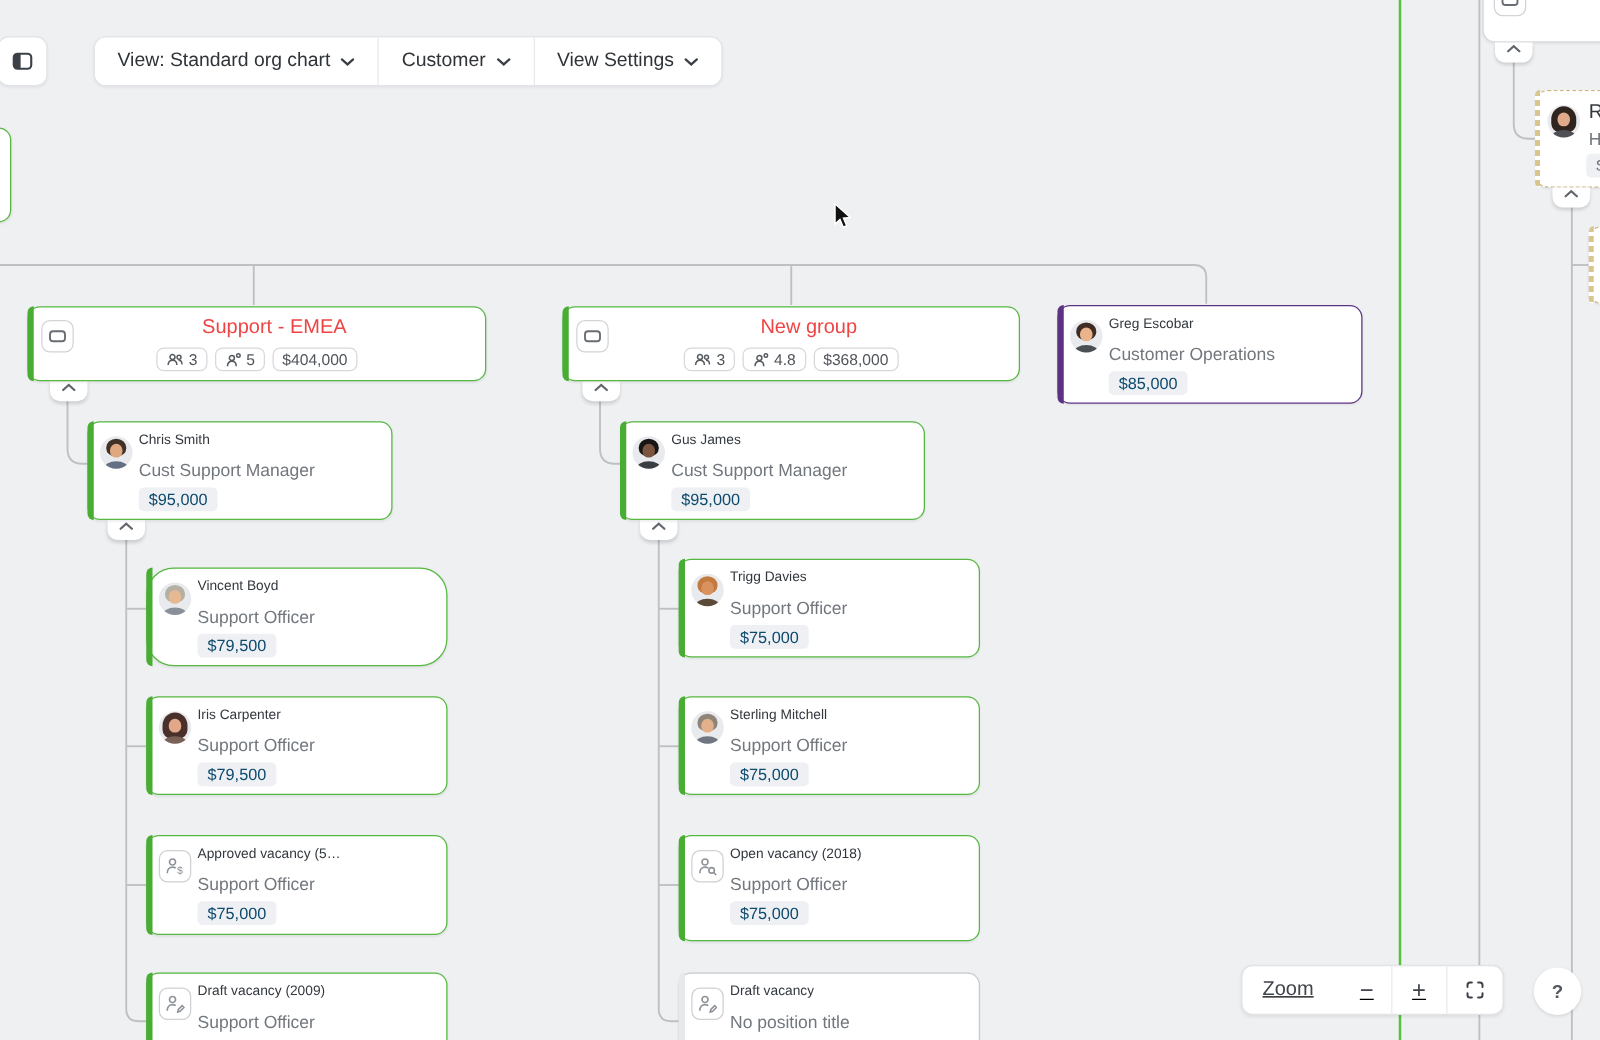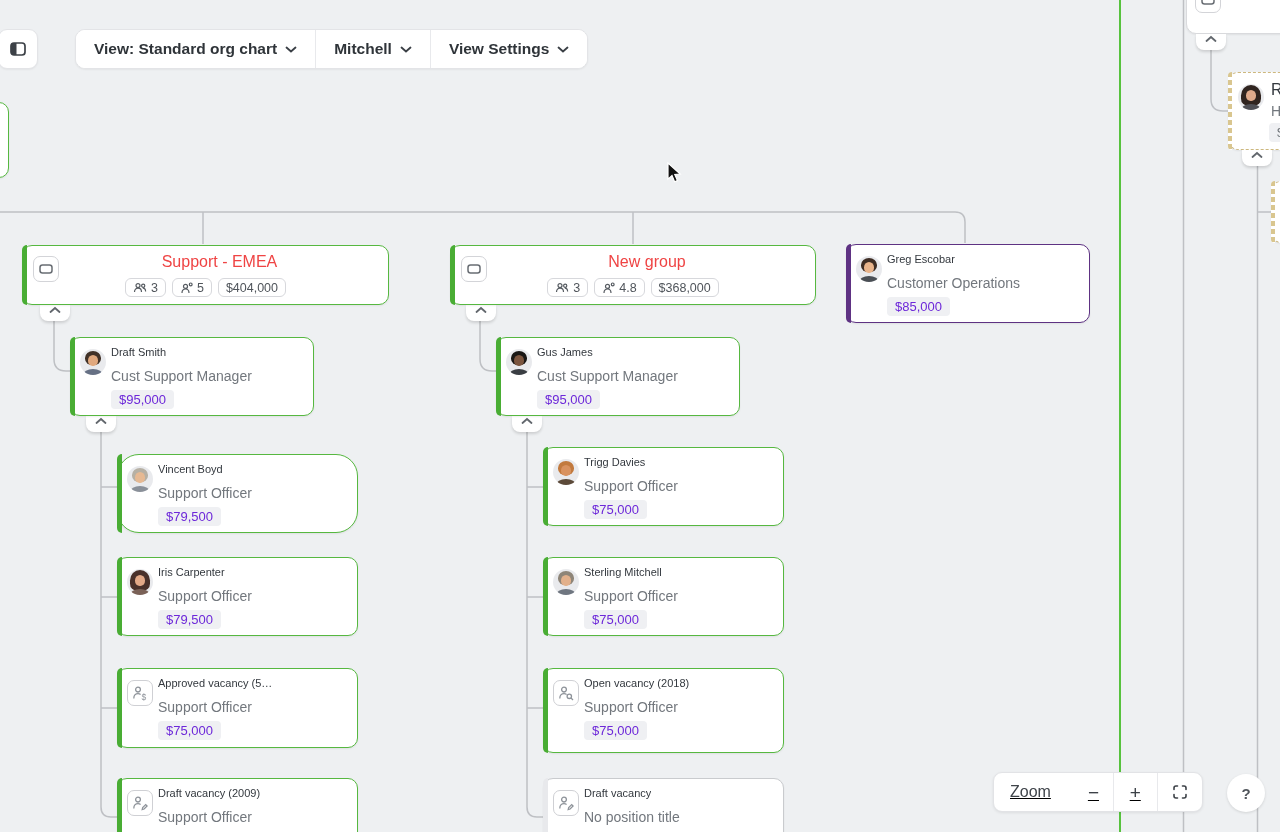--- a/index.html
+++ b/index.html
@@ -19,21 +19,21 @@
   .card.purple .accent{background:#5e3283;}
   .card.gray{border-color:#c9cbce;}
   .card.gray .accent{background:#e8e9ec;}
   .card.tan{border:1.5px dashed #cdb87e;}
   .card.tan .accent{width:4px;background:repeating-linear-gradient(180deg,#d9c68f 0 5px,#ffffff 5px 8px);border-radius:8px 0 0 8px;}
 
   .person{width:241px;height:79px;}
   .person .name{position:absolute;left:40px;top:8px;font-size:11px;color:#33383e;white-space:nowrap;max-width:196px;overflow:hidden;}
   .person .role{position:absolute;left:40px;top:30px;font-size:14px;color:#72777d;white-space:nowrap;}
   .person .pill{position:absolute;left:40px;top:52px;height:19px;line-height:19px;background:#eff0f3;
-        border-radius:4px;padding:0 8px;font-size:13px;color:#6d28d9;white-space:nowrap;}
+        border-radius:4px;padding:0 8px;font-size:13px;color:#0c4a6e;white-space:nowrap;}
 
   
   .avatar{position:absolute;left:9px;top:11px;width:26px;height:26px;border-radius:50%;
         background:#e9eaed;overflow:hidden;}
   .avatar i{display:block;position:absolute;}
   .avatar .hair{top:2px;left:5px;width:16px;height:14px;border-radius:50% 50% 45% 45%;background:var(--hair,#555);}
   .avatar .face{top:6px;left:8px;width:10px;height:11px;border-radius:50% 50% 46% 46%;background:var(--skin,#e8b48c);}
   .avatar .body{bottom:-6px;left:3px;width:20px;height:12px;border-radius:50% 50% 0 0;background:var(--shirt,#7d8590);}
   .avatar.av-long .hair{top:1px;left:3px;width:20px;height:21px;border-radius:50% 50% 35% 35%;}
 
@@ -54,21 +54,21 @@
   .tab{position:absolute;width:30px;height:16px;background:#fff;border-radius:0 0 8px 8px;
         box-shadow:0 2px 3px rgba(0,0,0,.14);display:flex;align-items:flex-start;justify-content:center;
         z-index:2;border:0;padding:1px 0 0 0;}
 
   
   .tb-left{position:absolute;left:-2px;top:29px;width:40px;height:40px;background:#fff;border:1px solid #e3e4e7;
         border-radius:9px;box-shadow:0 1px 2px rgba(0,0,0,.05);display:flex;align-items:center;justify-content:center;z-index:5;padding:0;}
   .tb-group{position:absolute;left:75px;top:29px;height:40px;display:flex;background:#fff;border:1px solid #e3e4e7;
         border-radius:10px;box-shadow:0 1px 2px rgba(0,0,0,.05);z-index:5;overflow:hidden;}
   .tb-btn{display:flex;align-items:center;gap:8px;height:100%;padding:0 18px;background:#fff;border:0;
-        font-size:15.5px;font-weight:700;color:#2f3439;white-space:nowrap;cursor:pointer;}
+        font-size:15.5px;font-weight:400;color:#2f3439;white-space:nowrap;cursor:pointer;}
   .tb-btn + .tb-btn{border-left:1px solid #e8e9ec;}
 
   
   .zoom-group{position:absolute;left:993px;top:772px;width:210px;height:40px;background:#fff;border:1px solid #e2e3e6;
         border-radius:9px;box-shadow:0 1px 3px rgba(0,0,0,.08);display:flex;z-index:5;overflow:hidden;text-decoration:underline;}
   .z-sec{display:flex;align-items:center;height:100%;}
   .z-sec1{width:120px;justify-content:space-between;padding:0 14px 0 16px;}
   .z-sec2{width:44px;justify-content:center;border-left:1px solid #e8e9ec;}
   .z-sec3{width:46px;justify-content:center;border-left:1px solid #e8e9ec;}
   .z-label{font-size:16px;color:#3f444a;}
@@ -152,21 +152,21 @@
     </svg>
   </button>
   <div class="tb-group">
     <button class="tb-btn">
       <span>View: Standard org chart</span>
       <svg width="12" height="7" viewBox="0 0 12 7">
           <path d="M1.5 1.5 L6 5.5 L10.5 1.5" fill="none" stroke="#3a3f45" stroke-width="1.8" stroke-linecap="round"></path>
         </svg>
     </button>
     <button class="tb-btn">
-      <span>Mitchell</span>
+      <span>Customer</span>
       <svg width="12" height="7" viewBox="0 0 12 7">
           <path d="M1.5 1.5 L6 5.5 L10.5 1.5" fill="none" stroke="#3a3f45" stroke-width="1.8" stroke-linecap="round"></path>
         </svg>
     </button>
     <button class="tb-btn">
       <span>View Settings</span>
       <svg width="12" height="7" viewBox="0 0 12 7">
           <path d="M1.5 1.5 L6 5.5 L10.5 1.5" fill="none" stroke="#3a3f45" stroke-width="1.8" stroke-linecap="round"></path>
         </svg>
     </button>
@@ -266,21 +266,21 @@
     <span class="pill">$85,000</span>
   </div>
 
   <div class="card person" style="left:70px;top:337px;width:244px;">
     <span class="accent"></span>
     <span class="avatar" style="--skin: #e0a87e; --hair: #413228; --shirt: #667084;">
         <i class="hair"></i>
         <i class="face"></i>
         <i class="body"></i>
       </span>
-    <span class="name">Draft Smith</span>
+    <span class="name">Chris Smith</span>
     <span class="role">Cust Support Manager</span>
     <span class="pill">$95,000</span>
   </div>
   <button class="tab" style="left:86px;top:416px;">
     <svg width="12" height="8" viewBox="0 0 12 8">
         <path d="M1.5 6 L6 2 L10.5 6" fill="none" stroke="#62676d" stroke-width="1.8" stroke-linecap="round"></path>
       </svg>
   </button>
 
   <div class="card person" style="left:496px;top:337px;width:244px;">

